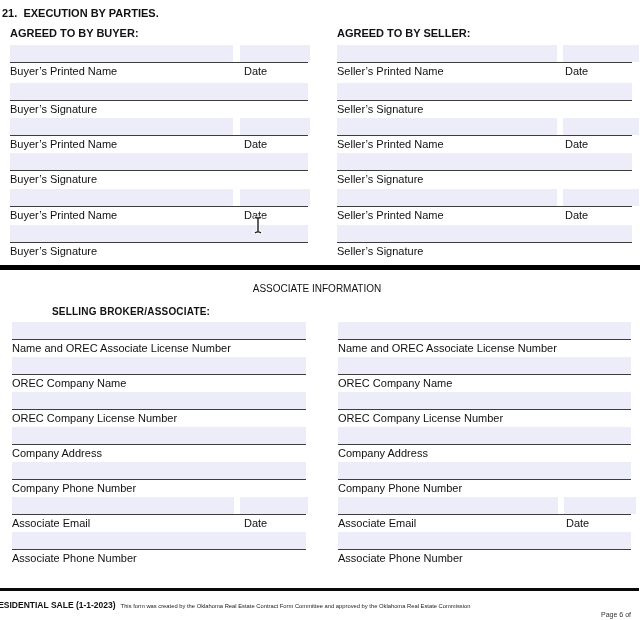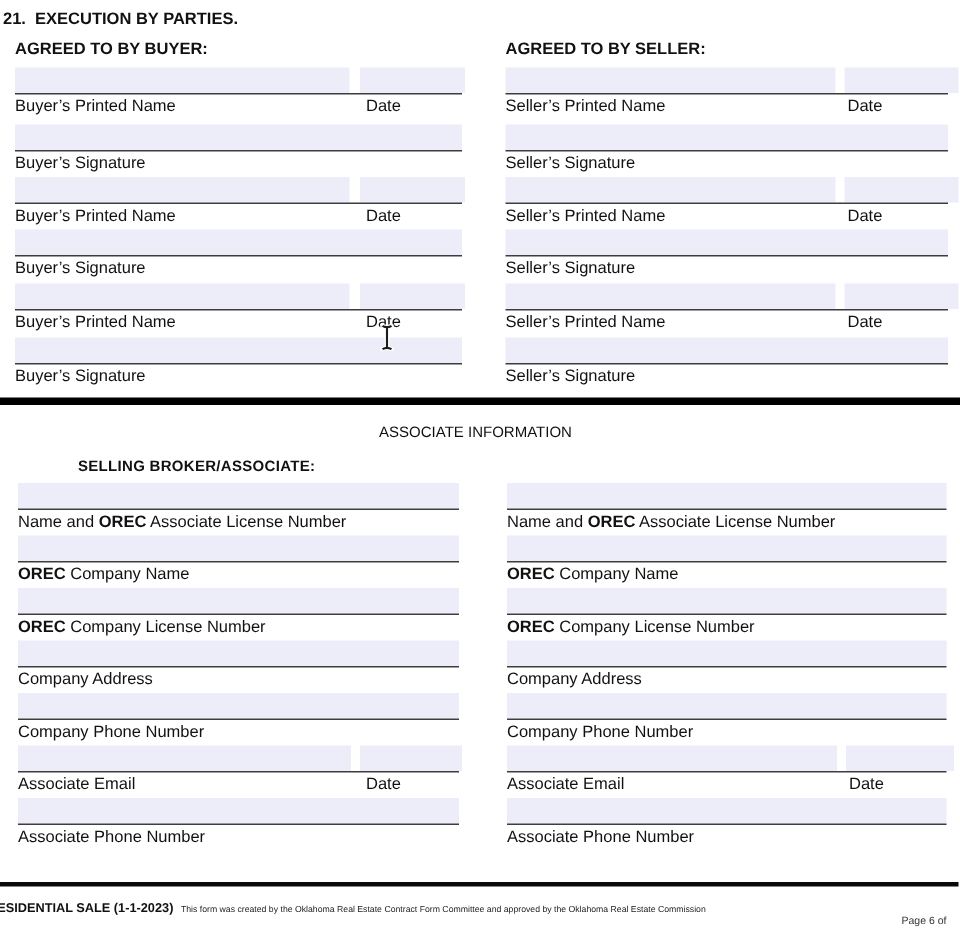--- a/index.html
+++ b/index.html
@@ -20,21 +20,21 @@
   .unit{position:absolute;left:0;width:100%;height:34px;}
   .f{position:absolute;top:0;height:17px;background:var(--field-fill,#edecf9);}
   .f.fullw{left:0;right:2px;}
   .f.main{left:0;}
   .lcol .f.main{width:223px}   .lcol .f.date{left:230px;width:70px}
   .rcol .f.main{width:220px}   .rcol .f.date{left:226px;width:76px}
   .acol-l .f.main{width:222px} .acol-l .f.date{left:228px;width:68px}
   .acol-r .f.main{width:220px} .acol-r .f.date{left:226px;width:72px}
   .rule{position:absolute;top:17px;left:0;right:2px;border-top:1.6px solid var(--rule-color,#3d3d3d);}
   .lbl{position:absolute;top:20px;left:0;font-size:11px;line-height:13px;white-space:nowrap;text-align:right;}
-  .lbl .b{font-weight:bold;}
+  .lbl .b{font-weight:normal;}
   .lcol .datelbl{left:234px}
   .rcol .datelbl{left:228px}
   .acol-l .datelbl{left:232px}
   .acol-r .datelbl{left:228px}
   .divider{left:0;width:640px;height:5px;background:#000;}
   .assoc-title{left:0;width:634px;top:283px;text-align:center;font-size:10px;font-weight:normal;}
   .broker-header{top:306px;left:0;font-size:10px;font-weight:bold;letter-spacing:.2px;white-space:nowrap;margin-left:40px;}
   .bottom-line{left:0;width:639px;top:588px;height:2.6px;background:#0a0a0a;}
   .footer{left:-8px;top:600px;display:flex;align-items:baseline;white-space:nowrap;}
   .footer .name{font-size:8.5px;font-weight:bold;}

